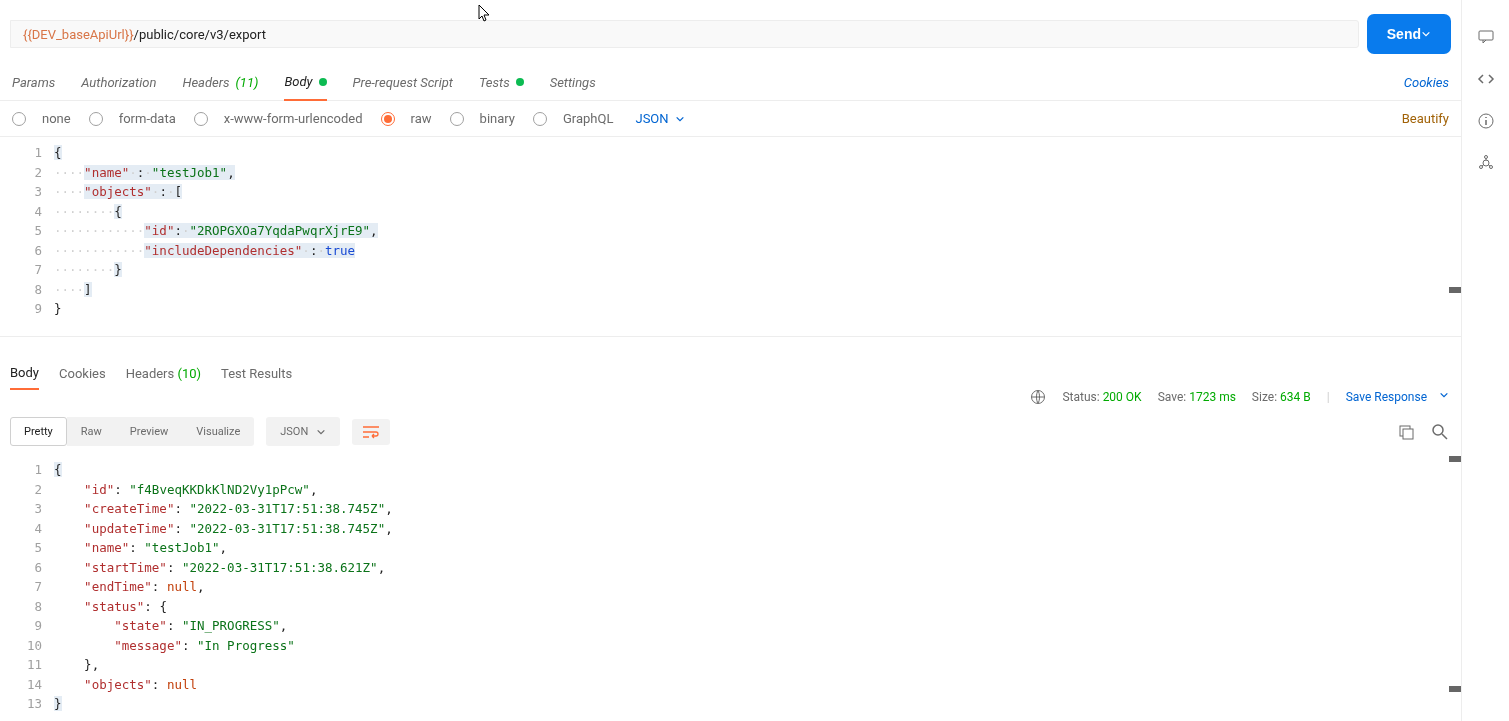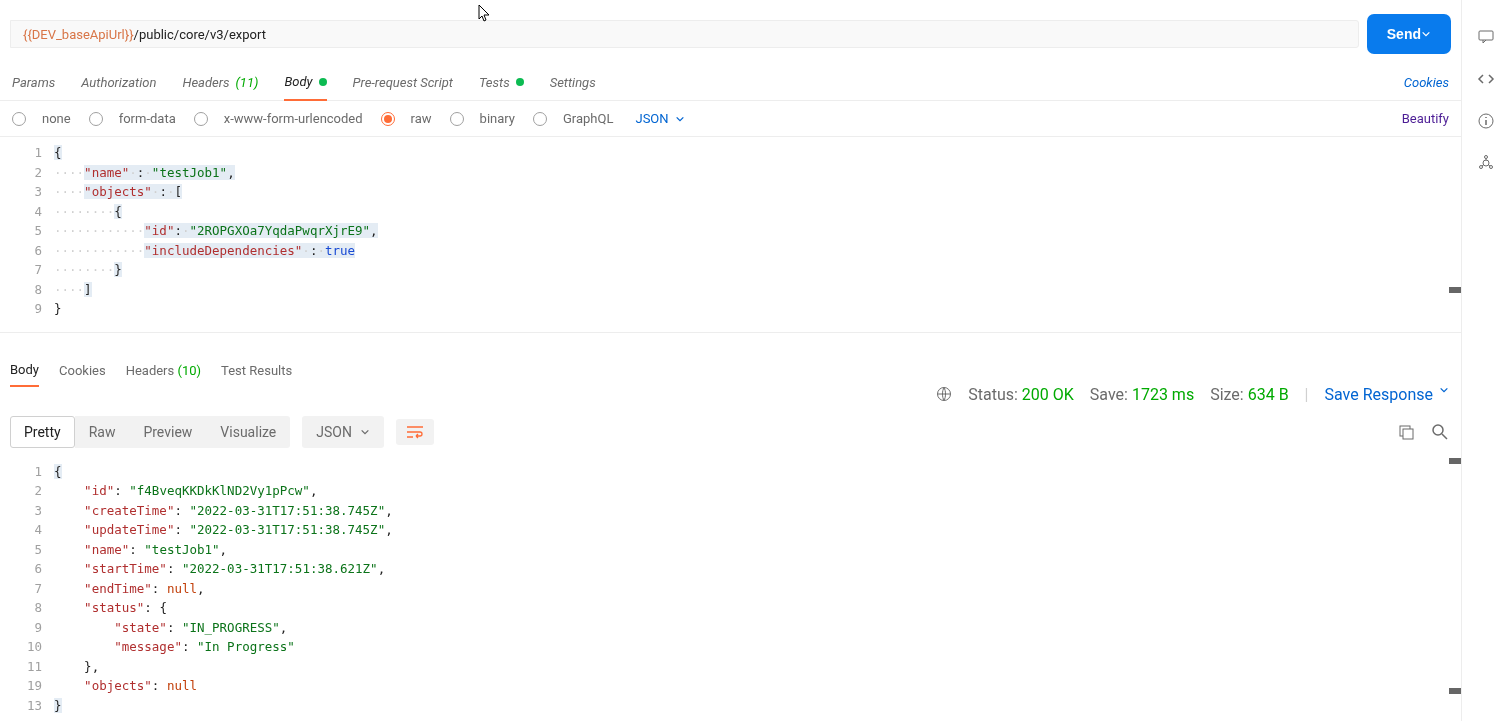--- a/index.html
+++ b/index.html
@@ -43,25 +43,25 @@
   .tok-bool { color:#1a4bd4; }
   .tok-null { color:#c2410c; }
   .tok-punc { color:#212121; }
   .dots { color:#d0d0d0; }
   .minimap-marker { position:absolute; right:0; width:12px; height:6px; background:#666; }
 
   .response-tabs { display:flex; align-items:center; padding: 12px 12px 0 10px; gap: 20px; font-size: 13px; color:#6b6b6b; }
   .response-tabs .rtab { padding: 0 0 8px 0; cursor:pointer; }
   .response-tabs .rtab.active { color:#212121; border-bottom:2px solid #ff6c37; }
   .response-tabs .spacer { flex:1; }
-  .response-tabs .meta { display:flex; align-items:center; gap:16px; font-size:16px;margin-top:40px; }
+  .response-tabs .meta { display:flex; align-items:center; gap:16px; font-size:12px;margin-top:40px; }
   .response-tabs .meta .val { color:#0a0; }
-  .response-tabs .save { color:#0265d2; display:flex; align-items:flex-start; gap:6px; }
-
-  .view-row { display:flex; align-items:center; padding: 12px 12px 8px 10px; gap: 0; font-size:14px; color:#6b6b6b; }
+  .response-tabs .save { color:#0265d2; display:flex; align-items:flex-start; gap:12px; }
+
+  .view-row { display:flex; align-items:center; padding: 12px 12px 8px 10px; gap: 0; font-size:11px; color:#6b6b6b; }
   .view-row .seg { background:#f2f2f2; padding: 8px 14px; cursor:pointer; }
   .view-row .seg:first-child { border-radius:3px 0 0 3px; }
   .view-row .seg.active { background:#fff; border:1px solid #d0d0d0; border-radius:3px; color:#212121; padding:7px 13px; }
   .view-row .seg-last { border-radius: 0 3px 3px 0; }
   .view-row .json-dd { margin-left: 12px; background:#f2f2f2; padding: 8px 14px; border-radius:3px; display:flex; align-items:center; gap:8px; }
   .view-row .wrap-btn { margin-left: 12px; background:#f2f2f2; padding: 6px 10px; border-radius:3px; display:flex; align-items:center; }
   .view-row .spacer { flex:1; }
   .view-row .tool-icon { width:18px; height:18px; color:#6b6b6b; margin-left:16px; }
 
   .cursor-arrow { position:absolute; width:14px; height:20px; pointer-events:none; }
@@ -140,21 +140,21 @@
         <span class="radio-circle"></span>
         <span>GraphQL</span>
       </div>
     <div class="json-select">
         <span>JSON</span>
         <svg class="chevron-down" viewBox="0 0 12 12">
           <path d="M2 4l4 4 4-4" stroke="#0265d2" fill="none" stroke-width="1.5"></path>
         </svg>
       </div>
     <div class="spacer"></div>
-    <div class="link" style="color:#4c1d95;"><span>Beautify</span></div>
+    <div class="link" style="color:#a16207;"><span>Beautify</span></div>
   </div>
 
   <div class="editor">
     <div class="gutter">
       <div>1</div>
       <div>2</div>
       <div>3</div>
       <div>4</div>
       <div>5</div>
       <div>6</div>
@@ -236,21 +236,21 @@
       <div>2</div>
       <div>3</div>
       <div>4</div>
       <div>5</div>
       <div>6</div>
       <div>7</div>
       <div>8</div>
       <div>9</div>
       <div>10</div>
       <div>11</div>
-      <div>19</div>
+      <div>14</div>
       <div>13</div>
     </div>
     <div class="code">
       <div class="line"><span class="hl tok-punc">{</span></div>
       <div class="line">    <span class="tok-key">"id"</span><span class="tok-punc">:</span> <span class="tok-str">"f4BveqKKDkKlND2Vy1pPcw"</span><span class="tok-punc">,</span></div>
       <div class="line">    <span class="tok-key">"createTime"</span><span class="tok-punc">:</span> <span class="tok-str">"2022-03-31T17:51:38.745Z"</span><span class="tok-punc">,</span></div>
       <div class="line">    <span class="tok-key">"updateTime"</span><span class="tok-punc">:</span> <span class="tok-str">"2022-03-31T17:51:38.745Z"</span><span class="tok-punc">,</span></div>
       <div class="line">    <span class="tok-key">"name"</span><span class="tok-punc">:</span> <span class="tok-str">"testJob1"</span><span class="tok-punc">,</span></div>
       <div class="line">    <span class="tok-key">"startTime"</span><span class="tok-punc">:</span> <span class="tok-str">"2022-03-31T17:51:38.621Z"</span><span class="tok-punc">,</span></div>
       <div class="line">    <span class="tok-key">"endTime"</span><span class="tok-punc">:</span> <span class="tok-null">null</span><span class="tok-punc">,</span></div>

